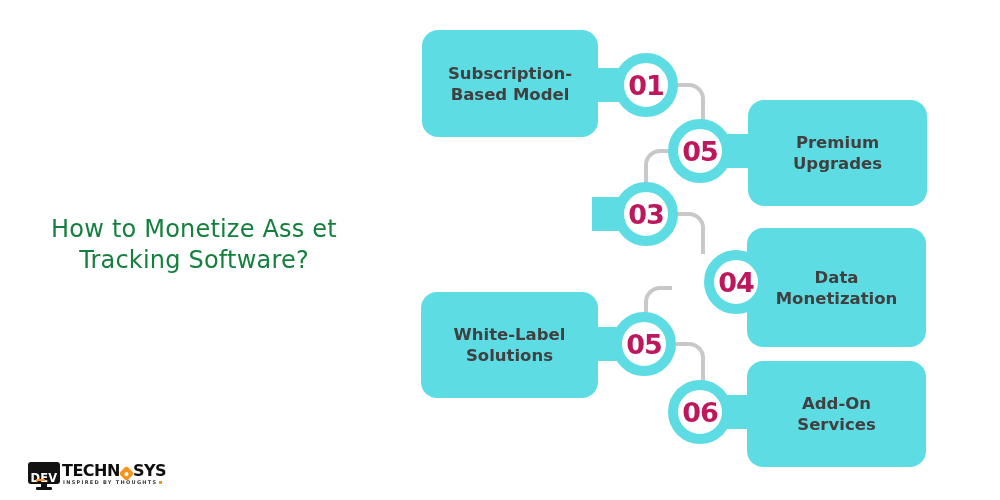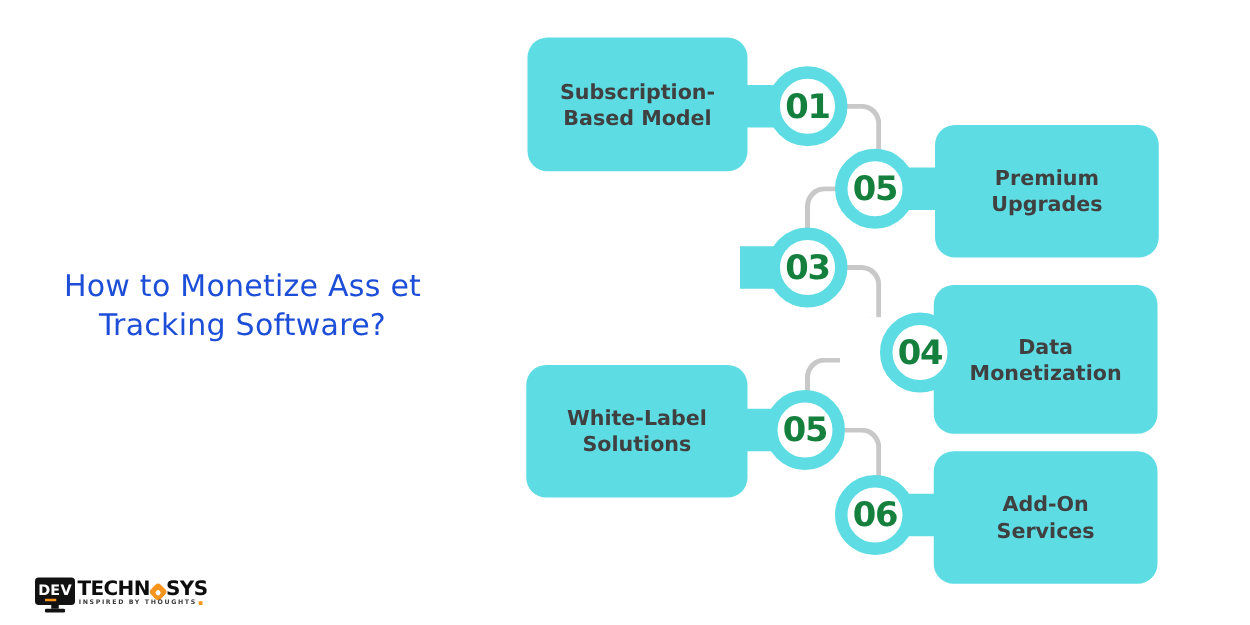--- a/index.html
+++ b/index.html
@@ -15,21 +15,21 @@
   
   .title {
     position: absolute;
     left: 38px; top: 214px;
     width: 312px;
     margin: 0;
     text-align: center;
     font-size: 24px;
     line-height: 31px;
     font-weight: 500;
-    color: #1d4ed8;
+    color: #15803d;
     letter-spacing: 0.2px;
   }
 
   
   .box {
     position: absolute;
     background: #5EDCE4;
     border-radius: 16px;
     display: flex;
     align-items: center;
@@ -72,21 +72,21 @@
     border: 10px solid #5EDCE4;
     border-radius: 50%;
     display: flex;
     align-items: center;
     justify-content: center;
     z-index: 3;
   }
   .circle .num {
     font-size: 27px;
     font-weight: bold;
-    color: #15803d;
+    color: #be185d;
     letter-spacing: -1px;
   }
   .c1 { left: 614px; top: 53px;  }
   .c2 { left: 668px; top: 119px; }
   .c3 { left: 614px; top: 182px; }
   .c4 { left: 704px; top: 250px; }
   .c5 { left: 612px; top: 312px; }
   .c6 { left: 668px; top: 380px; }
 
   
@@ -107,21 +107,21 @@
   .cnD { left: 644px; top: 286px; width: 24px; height: 26px; }
   .cnE { left: 676px; top: 342px; width: 25px; height: 38px; }
 
   
   .logo { position: absolute; left: 28px; top: 458px; width: 140px; height: 36px; }
   .monitor {
     position: absolute; left: 0; top: 4px;
     width: 32px; height: 22px;
     background: #121212;
     border-radius: 3px;
-    display: flex; align-items: center; justify-content: center;
+    display: flex; align-items: flex-end; justify-content: center;
   }
   .monitor .dev {
     color: #ffffff;
     font-size: 11.5px;
     font-weight: bold;
     letter-spacing: 0.2px;
     line-height: 1;
   }
   .monitor-accent {
     position: absolute; left: 8px; top: 21px;

